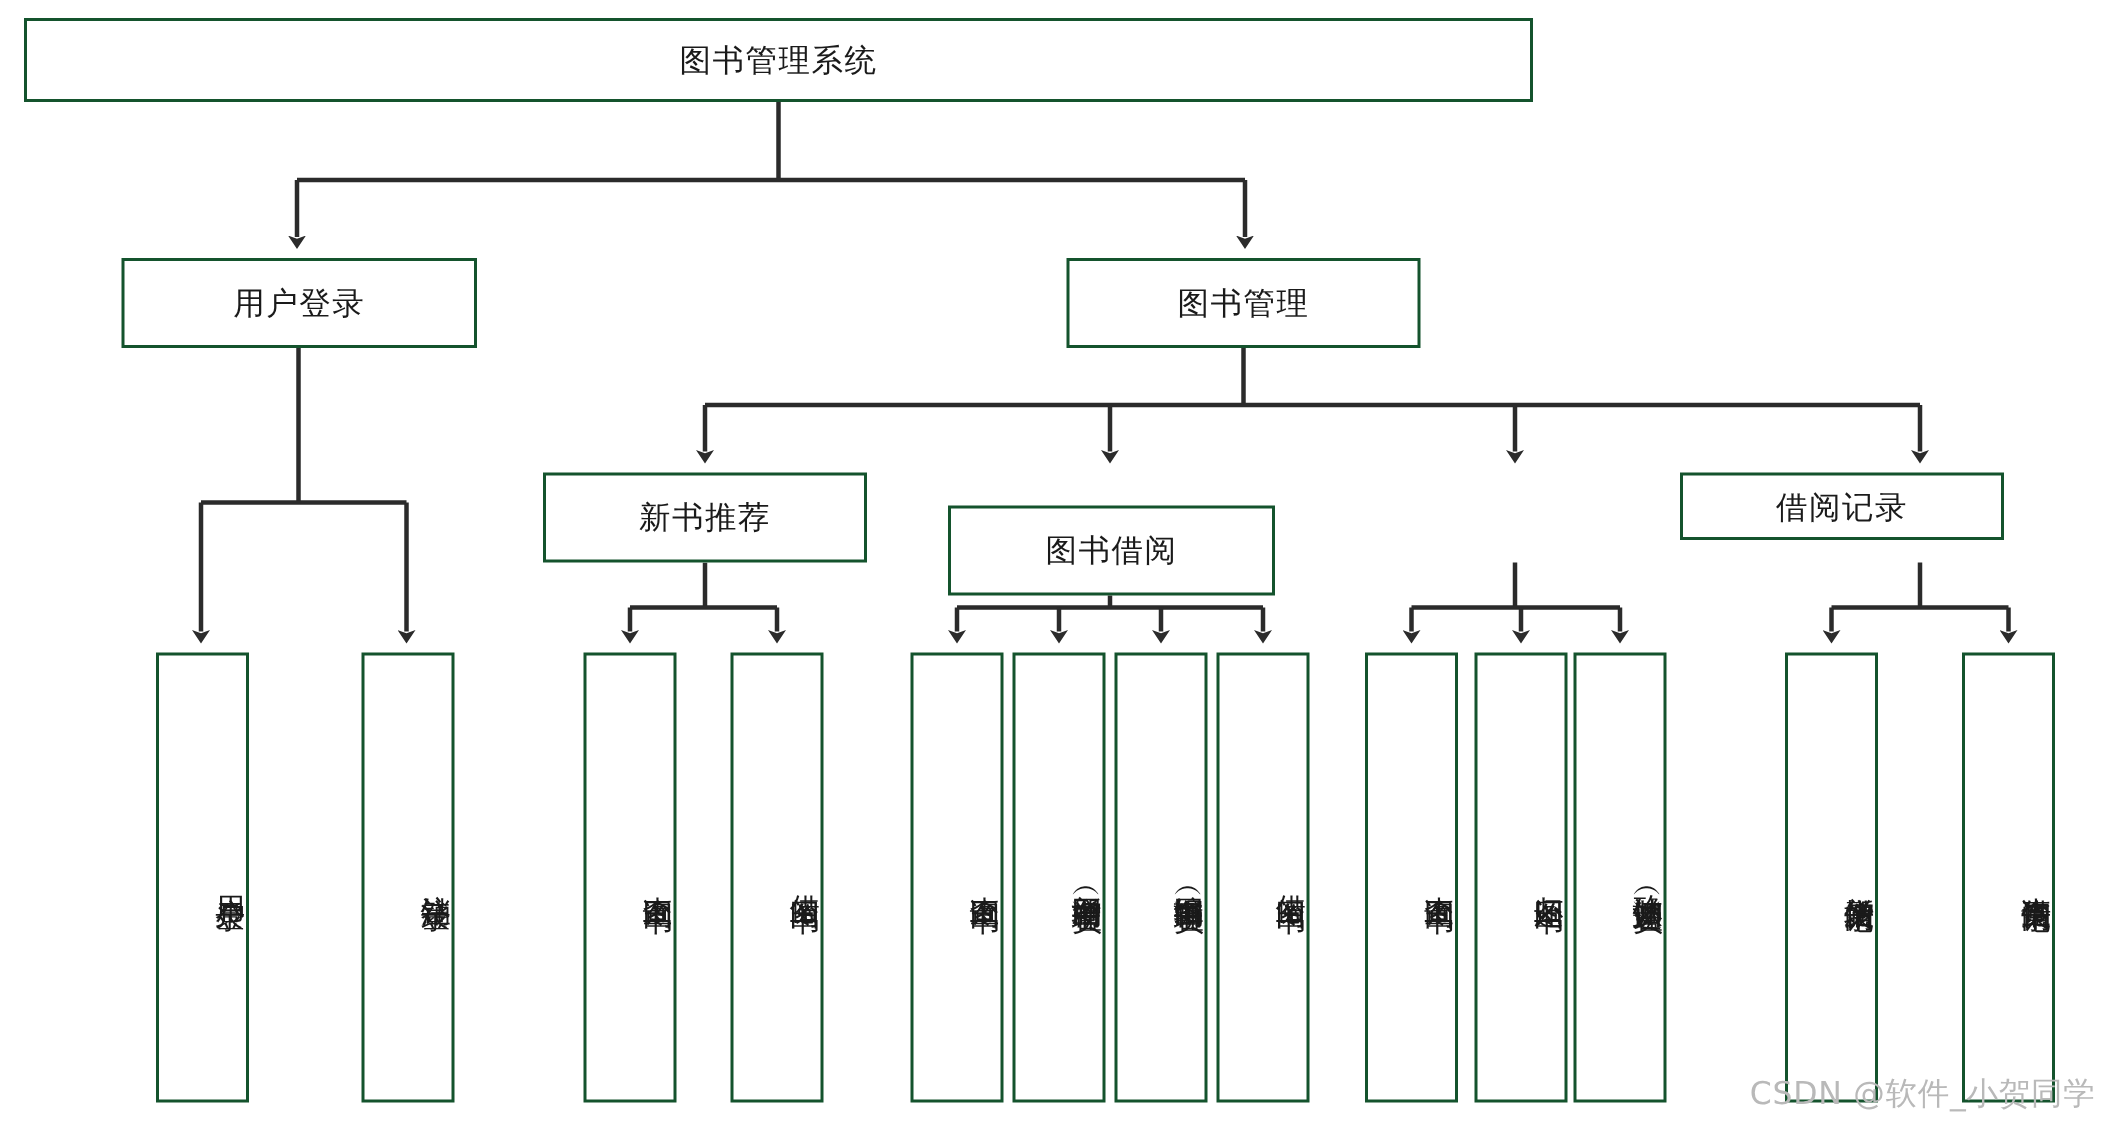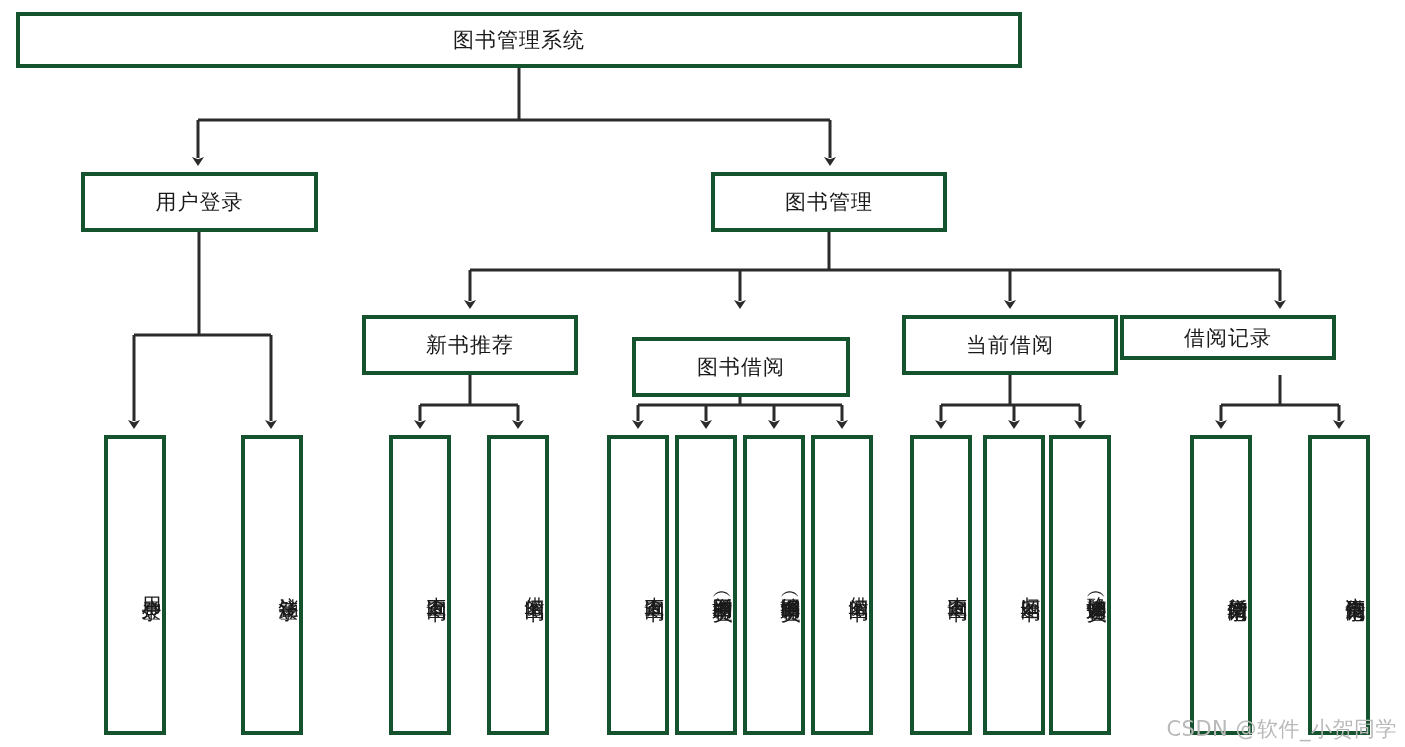--- a/index.html
+++ b/index.html
@@ -21,21 +21,21 @@
     position: absolute;
     left: 0;
     top: 0;
     width: 1405px;
     height: 747px;
     pointer-events: none;
   }
   .node {
     position: absolute;
     box-sizing: border-box;
-    border: 4px solid #14532d;
+    border: 2px solid #14532d;
     background: #ffffff;
     display: flex;
     align-items: center;
     justify-content: center;
     color: #1a1a1a;
   }
   .node.horiz {
     font-size: 21px;
     letter-spacing: 1px;
   }
@@ -132,23 +132,20 @@
   <div class="node horiz" style="left:711px;top:172px;width:236px;height:60px;">
     <span class="label">图书管理</span>
   </div>
 
   <div class="node horiz" style="left:362px;top:315px;width:216px;height:60px;">
     <span class="label">新书推荐</span>
   </div>
   <div class="node horiz" style="left:632px;top:315px;width:218px;height:60px;margin-top:22px;">
     <span class="label">图书借阅</span>
   </div>
-  <div class="node horiz" style="left:902px;top:315px;width:216px;height:60px;">
-    <span class="label">当前借阅</span>
-  </div>
   <div class="node horiz" style="left:1120px;top:315px;width:216px;height:45px;">
     <span class="label">借阅记录</span>
   </div>
 
   <div class="node vert" style="left:104px;top:435px;width:62px;height:300px;">
     <span class="label">用户登录</span>
   </div>
   <div class="node vert" style="left:241px;top:435px;width:62px;height:300px;">
     <span class="label">注销登录</span>
   </div>

